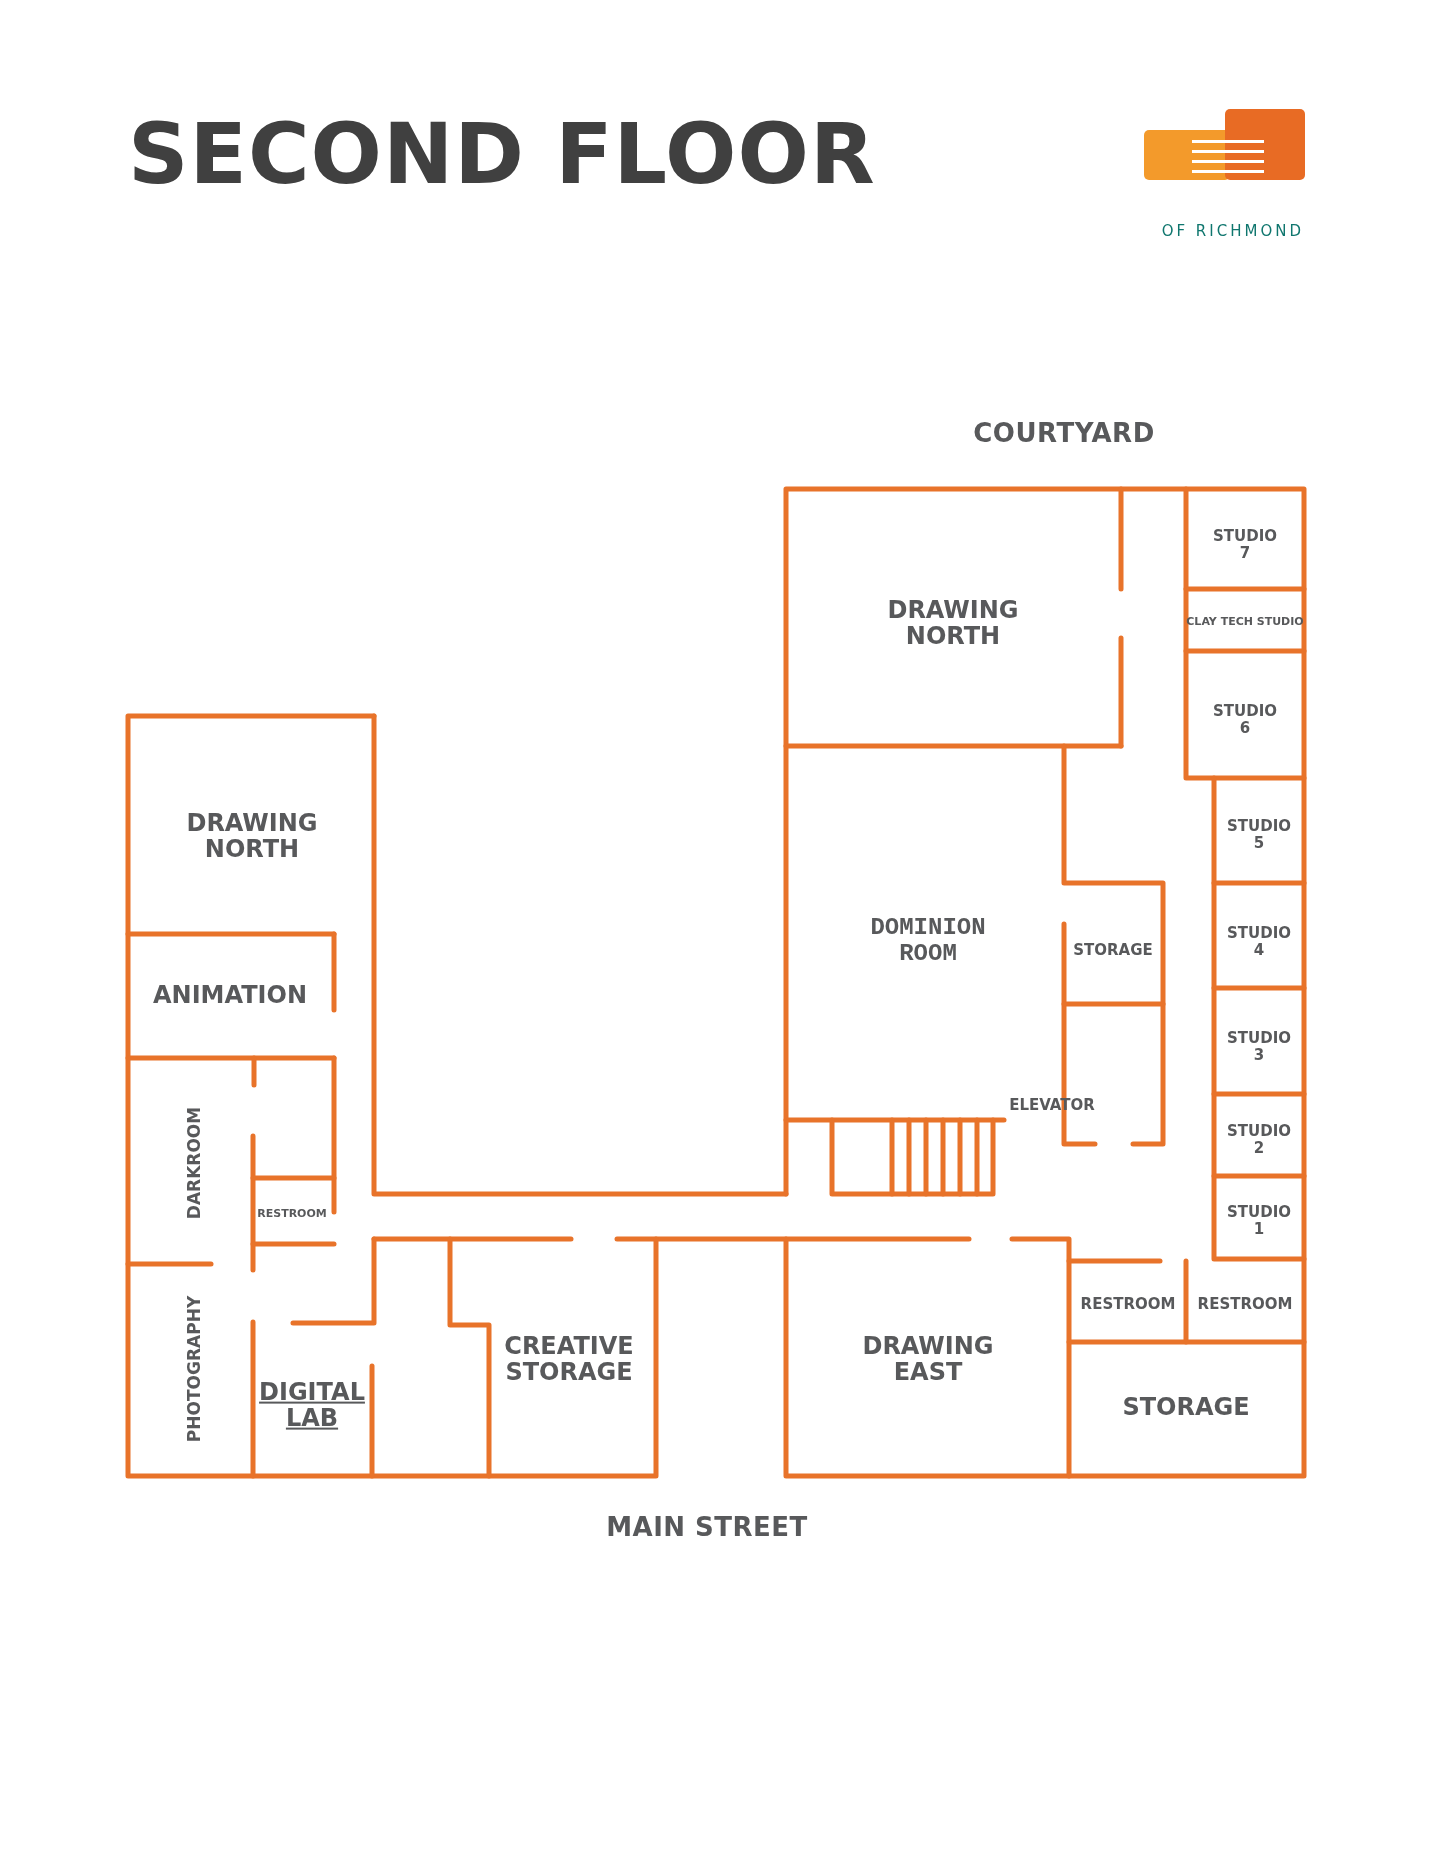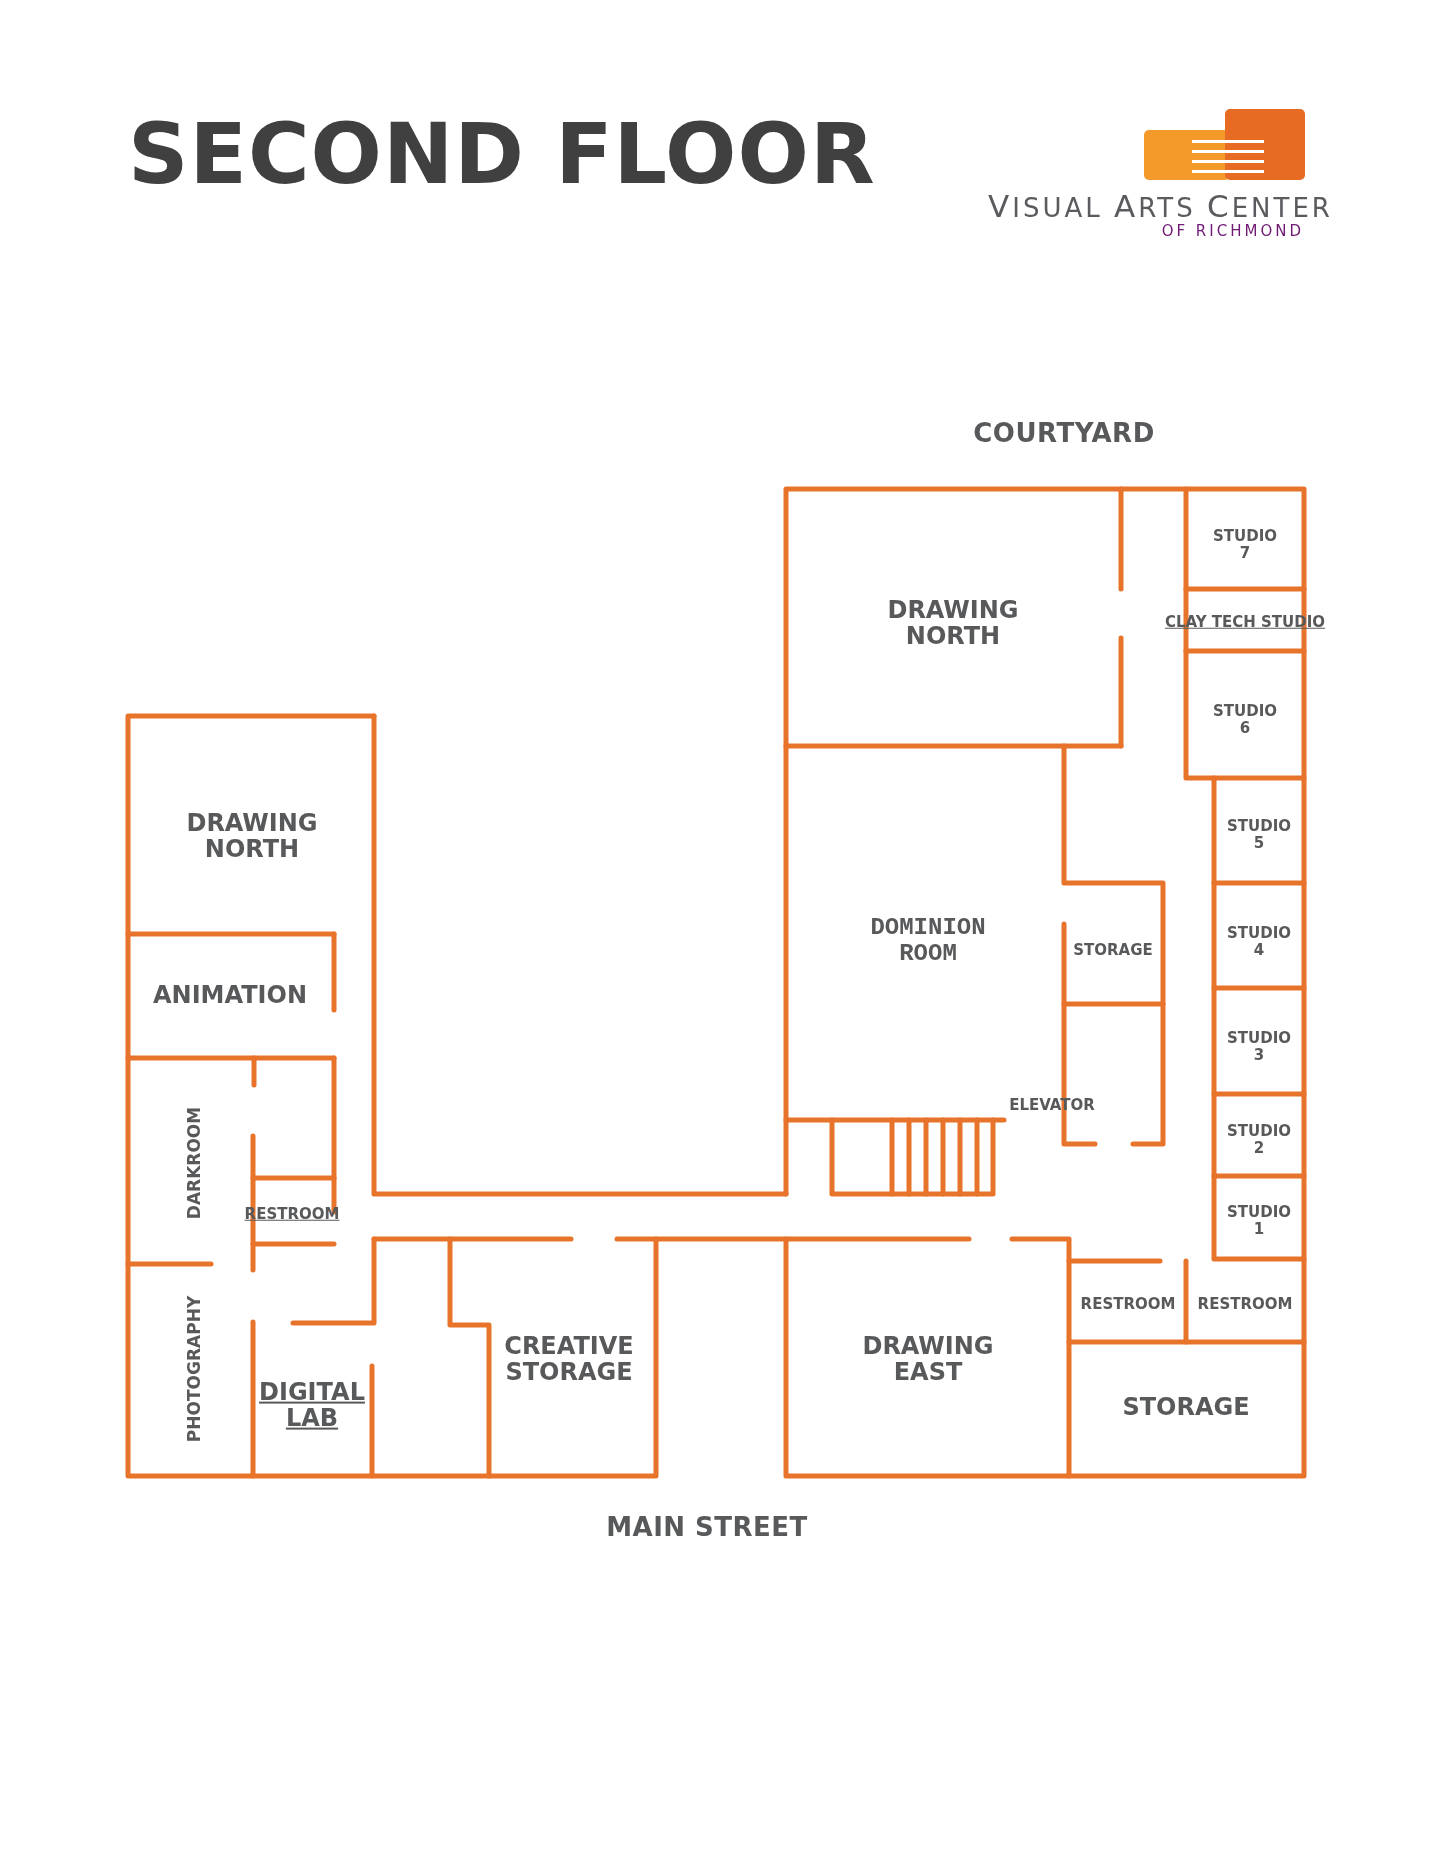--- a/index.html
+++ b/index.html
@@ -6,53 +6,50 @@
   body { width: 1440px; height: 1863px; position: relative; overflow: hidden;
          font-family: "Liberation Sans", "DejaVu Sans", sans-serif; }
   .title { position: absolute; left: 128px; top: 112px; font-size: 84px; font-weight: 700;
            color: #404040; letter-spacing: 1px; line-height: 1; margin: 0;
            font-family: "DejaVu Sans", "Liberation Sans", sans-serif; }
   .logo { position: absolute; left: 980px; top: 104px; width: 330px; height: 140px; }
   .logo-mark { position: absolute; }
   .logo-name { position: absolute; left: 8px; top: 84px; font-size: 26px; color: #5a5b5e;
                letter-spacing: 3px; white-space: nowrap; font-family: "DejaVu Sans", sans-serif; }
   .logo-name .cap { font-size: 31px; }
-  .logo-sub { position: absolute; right: 6px; top: 118px; font-size: 15px; color: #701a75;
+  .logo-sub { position: absolute; right: 6px; top: 118px; font-size: 15px; color: #0f766e;
               letter-spacing: 3px; white-space: nowrap; font-family: "DejaVu Sans", sans-serif; }
   .plan { position: absolute; left: 0; top: 0; }
   .street { position: absolute; font-weight: 700; color: #58595b; font-size: 26px; letter-spacing: 0.5px;
             transform: translateX(-50%); white-space: nowrap;
             font-family: "DejaVu Sans", sans-serif; text-align: right; }
   .room { position: absolute; transform: translate(-50%, -50%); text-align: center;
           color: #58595b; font-weight: 700; line-height: 1.1; white-space: nowrap;
           font-family: "DejaVu Sans", sans-serif; }
   .room span { display: block; }
   .lg { font-size: 24px; }
   .md { font-size: 17px; }
   .sm { font-size: 15px; }
-  .xs { font-size: 15px; text-decoration: underline; }
+  .xs { font-size: 11px; }
   .vert { transform: translate(-50%, -50%) rotate(-90deg); }
 </style>
 </head>
 <body>
 
 <h1 class="title">SECOND FLOOR</h1>
 
 <div class="logo">
   <svg class="logo-mark" width="330" height="80" viewBox="0 0 330 80" style="left:0;top:0">
     <rect x="164" y="26" width="86" height="50" rx="5" fill="#f39a2b"></rect>
     <rect x="245" y="5" width="80" height="71" rx="5" fill="#e86b24"></rect>
     <rect x="212" y="36" width="72" height="3" fill="#ffffff"></rect>
     <rect x="212" y="46" width="72" height="3" fill="#ffffff"></rect>
     <rect x="212" y="56" width="72" height="3" fill="#ffffff"></rect>
     <rect x="212" y="66" width="72" height="3" fill="#ffffff"></rect>
   </svg>
-  <div class="logo-name">
-    <span class="cap">V</span><span>ISUAL </span><span class="cap">A</span><span>RTS </span><span class="cap">C</span><span>ENTER</span>
-  </div>
   <div class="logo-sub">OF RICHMOND</div>
 </div>
 
 <div class="street" style="left:1064px; top:418px;">COURTYARD</div>
 <div class="street" style="left:707px; top:1512px;">MAIN STREET</div>
 
 <svg class="plan" width="1440" height="1863" viewBox="0 0 1440 1863">
   <g stroke="#e8732a" stroke-width="5" stroke-linecap="round" stroke-linejoin="round" fill="none">
 
     <polyline points="786,1194 786,489 1304,489 1304,1476 786,1476 786,1239"></polyline>

